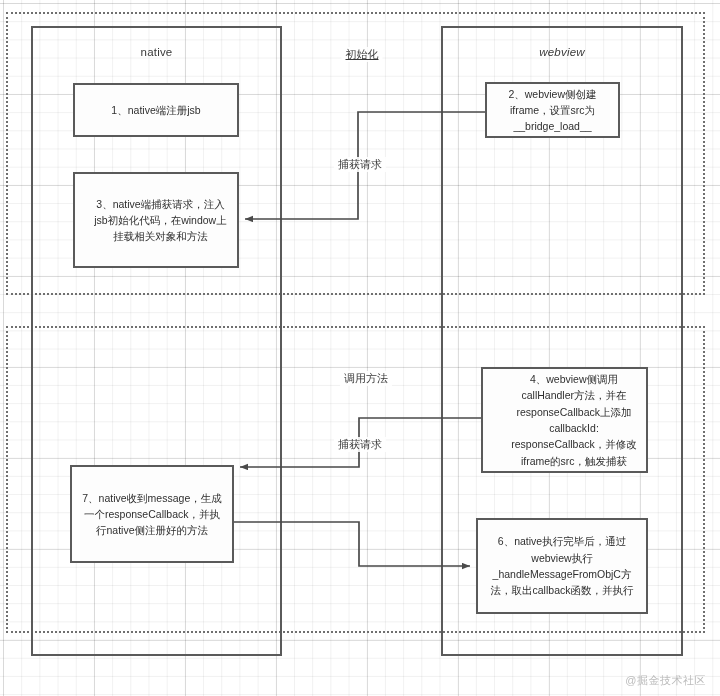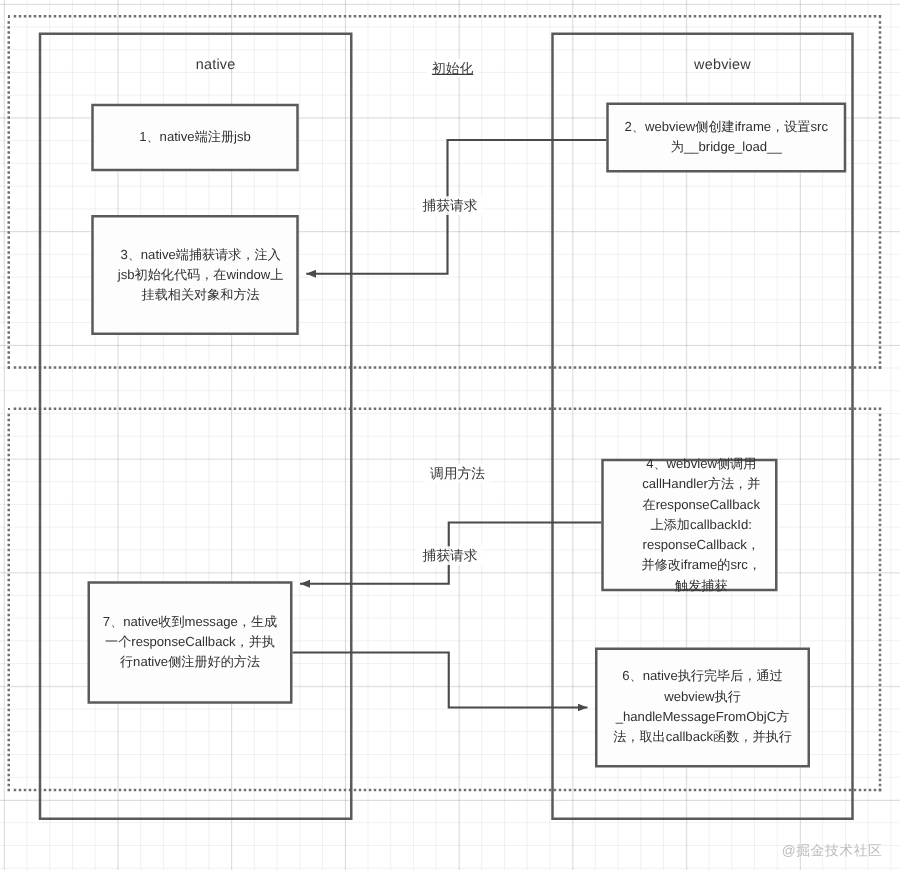--- a/index.html
+++ b/index.html
@@ -36,21 +36,21 @@
   
   .lane {
     position: absolute;
     box-sizing: border-box;
     border: 2px solid #5a5a5a;
     background: transparent;
   }
   .lane-title {
     position: absolute;
     top: 18px;
-    left: 16px;
+    left: 0;
     width: 100%;
     text-align: center;
     font-size: 11.5px;
     color: #3a3a3a;
     letter-spacing: .2px;
   }
 
   
   .step {
     position: absolute;
@@ -100,37 +100,37 @@
 <body>
 
 <div id="canvas">
 
   <div class="phase" style="left:6px; top:12px; width:699px; height:283px;"></div>
   <div class="phase" style="left:6px; top:326px; width:699px; height:307px;"></div>
 
   <div class="lane" style="left:31px; top:26px; width:251px; height:630px;">
     <div class="lane-title">native</div>
   </div>
-  <div class="lane" style="left:441px; top:26px; width:242px; height:630px;">
+  <div class="lane" style="left:441px; top:26px; width:242px; height:630px;font-style:italic;">
     <div class="lane-title">webview</div>
   </div>
 
   <div class="step" style="left:73px; top:83px; width:166px; height:54px;">
     <span>1、native端注册jsb</span>
   </div>
 
-  <div class="step" style="left:485px; top:82px; width:192px; height:56px;justify-content:flex-end;">
+  <div class="step" style="left:485px; top:82px; width:135px; height:56px;justify-content:flex-end;">
     <span>2、webview侧创建iframe，设置src为__bridge_load__</span>
   </div>
 
   <div class="step" style="left:73px; top:172px; width:166px; height:96px;padding-left:17px;">
     <span>3、native端捕获请求，注入jsb初始化代码，在window上挂载相关对象和方法</span>
   </div>
 
-  <div class="step" style="left:481px; top:367px; width:141px; height:106px;padding-left:27px;">
+  <div class="step" style="left:481px; top:367px; width:167px; height:106px;padding-left:27px;">
     <span>4、webview侧调用callHandler方法，并在responseCallback上添加callbackId: responseCallback，并修改iframe的src，触发捕获</span>
   </div>
 
   <div class="step" style="left:70px; top:465px; width:164px; height:98px;">
     <span>7、native收到message，生成一个responseCallback，并执行native侧注册好的方法</span>
   </div>
 
   <div class="step" style="left:476px; top:518px; width:172px; height:96px;">
     <span>6、native执行完毕后，通过webview执行_handleMessageFromObjC方法，取出callback函数，并执行</span>
   </div>

